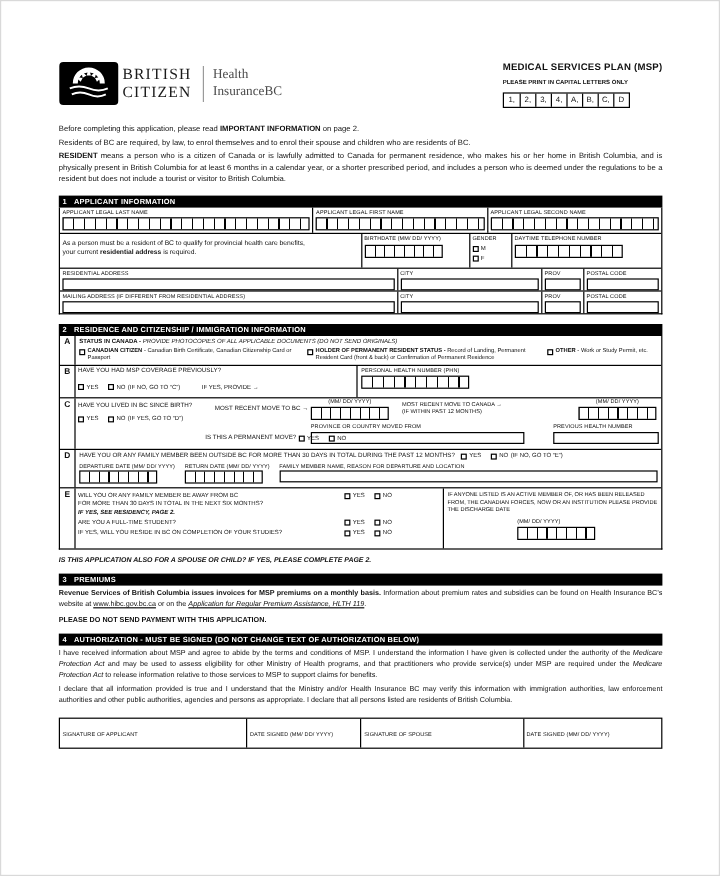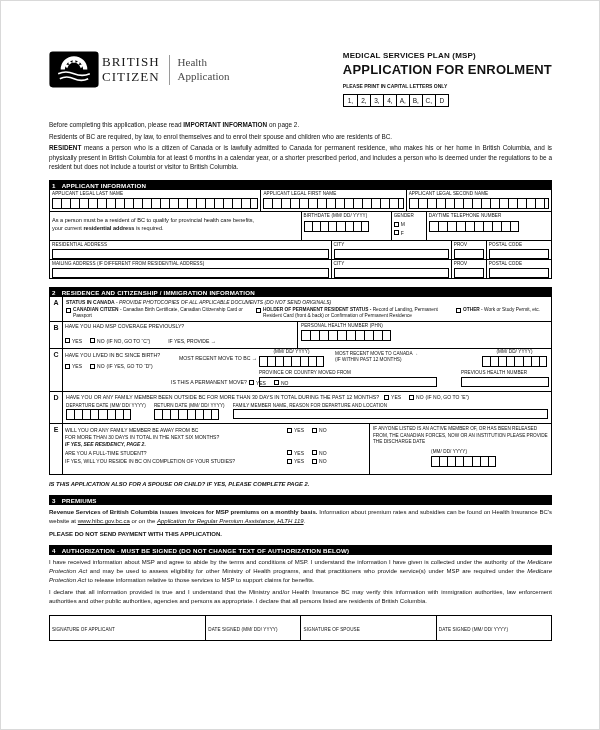--- a/index.html
+++ b/index.html
@@ -119,26 +119,25 @@
           </g>
         </svg>
       </span>
       <span class="org">
         <span>BRITISH</span>
         <span>CITIZEN</span>
       </span>
       <span class="vr"></span>
       <span class="hib">
         <span>Health</span>
-        <span>Application</span>
+        <span>InsuranceBC</span>
       </span>
     </div>
     <div class="title-block">
       <div class="plan">MEDICAL SERVICES PLAN (MSP)</div>
-      <div class="form-title">APPLICATION FOR ENROLMENT</div>
       <div class="print-note">PLEASE PRINT IN CAPITAL LETTERS ONLY</div>
       <div class="samples">
         <span>1,</span>
         <span>2,</span>
         <span>3,</span>
         <span>4,</span>
         <span>A,</span>
         <span>B,</span>
         <span>C,</span>
         <span>D</span>

